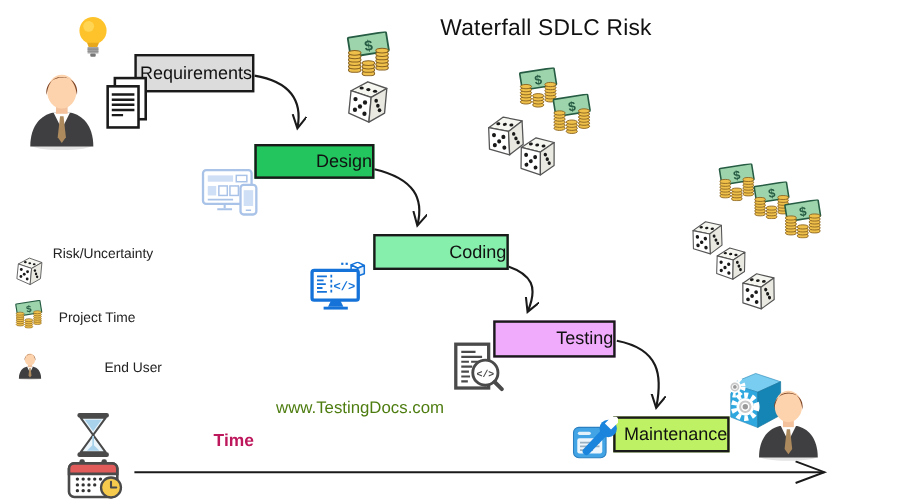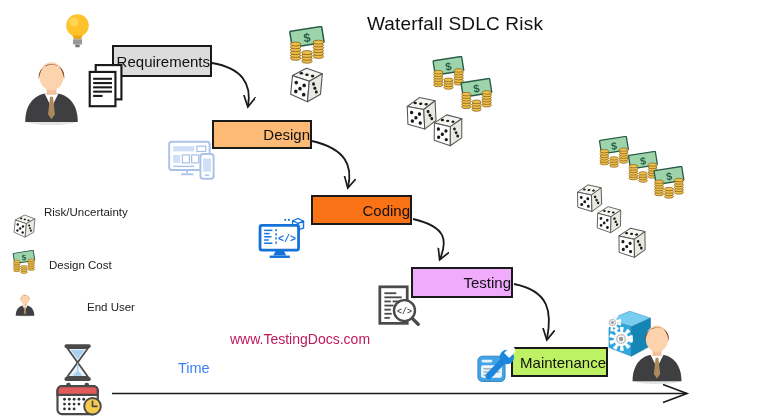--- a/index.html
+++ b/index.html
@@ -3,22 +3,22 @@
 <meta charset="utf-8">
 <style>
   html,body{margin:0;padding:0;background:#fff;}
   .canvas{position:relative;width:768px;height:420px;background:#ffffff;overflow:hidden;
           font-family:"Liberation Sans",sans-serif;color:#111;}
   .abs{position:absolute;}
   .title{font-size:19px;color:#111;text-align:center;letter-spacing:.2px;}
   .phase{position:absolute;border:2px solid #1a1a1a;display:flex;align-items:center;justify-content:flex-end;
          font-size:15px;color:#111;box-sizing:border-box;white-space:nowrap;}
   .legend-label{position:absolute;font-size:11.5px;color:#222;white-space:nowrap;}
-  .watermark{position:absolute;font-size:14px;color:#be185d;white-space:nowrap;}
-  .time-label{position:absolute;font-size:14.5px;color:#3b82f6;}
+  .watermark{position:absolute;font-size:14px;color:#4d7c0f;white-space:nowrap;}
+  .time-label{position:absolute;font-size:14.5px;color:#be185d;font-weight:bold;}
   svg.overlay{position:absolute;left:0;top:0;pointer-events:none;}
   .defs{position:absolute;width:0;height:0;overflow:hidden;}
 </style>
 </head>
 <body>
 
 <div class="canvas">
 
   <svg class="defs" aria-hidden="true">
     <defs>
@@ -231,24 +231,24 @@
     </g>
   </svg>
 
   <div class="abs title" style="left:350px;top:13px;width:210px;">Waterfall SDLC Risk</div>
   <div class="watermark" style="left:230px;top:331px;">www.TestingDocs.com</div>
   <div class="time-label" style="left:178px;top:360px;">Time</div>
 
   <div class="phase" style="left: 112px; top: 45px; width: 100px; height: 32px; background-color: rgb(220, 220, 220);">
     <span>Requirements</span>
   </div>
-  <div class="phase" style="left: 212px; top: 120px; width: 100px; height: 29px; background-color: #fdba74;">
+  <div class="phase" style="left: 212px; top: 120px; width: 100px; height: 29px; background-color: #22c55e;">
     <span>Design</span>
   </div>
-  <div class="phase" style="left: 311px; top: 195px; width: 101px; height: 30px; background-color: #f97316;">
+  <div class="phase" style="left: 311px; top: 195px; width: 113px; height: 30px; background-color: #86efac;">
     <span>Coding</span>
   </div>
   <div class="phase" style="left: 411px; top: 267px; width: 102px; height: 31px; background-color: #f0abfc;">
     <span>Testing</span>
   </div>
   <div class="phase" style="left: 511px; top: 347px; width: 97px; height: 30px; background-color: #bef264;">
     <span>Maintenance</span>
   </div>
 
   <svg class="abs" style="left:20px;top:53px;width:63px;height:72px;">
@@ -327,21 +327,21 @@
     <div>
       <svg class="abs" style="left:11px;top:212px;width:27px;height:27px;">
           <use href="#sym-die"></use>
         </svg>
       <span class="legend-label" style="left:44px;top:206px;">Risk/Uncertainty</span>
     </div>
     <div>
       <svg class="abs" style="left:9px;top:250px;width:30px;height:24px;">
           <use href="#sym-money"></use>
         </svg>
-      <span class="legend-label" style="left:49px;top:259px;">Design Cost</span>
+      <span class="legend-label" style="left:49px;top:259px;">Project Time</span>
     </div>
     <div>
       <svg class="abs" style="left:14px;top:291px;width:22px;height:26px;">
           <use href="#sym-person"></use>
         </svg>
       <span class="legend-label" style="left:46px;top:301px;margin-left:41px;">End User</span>
     </div>
   </div>
 
 </div>

